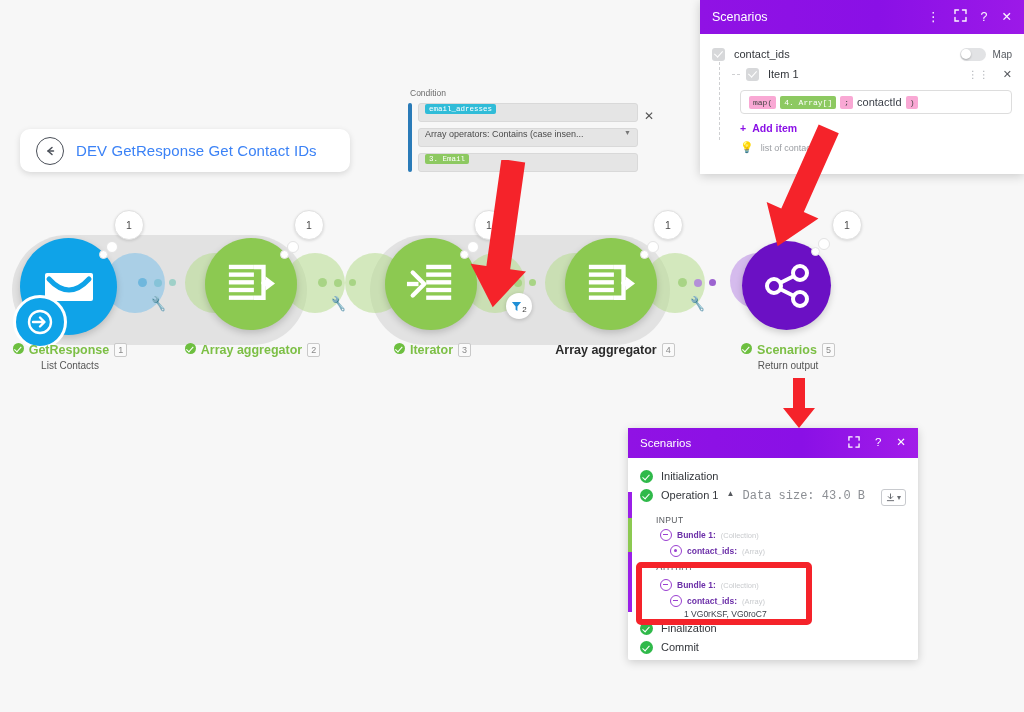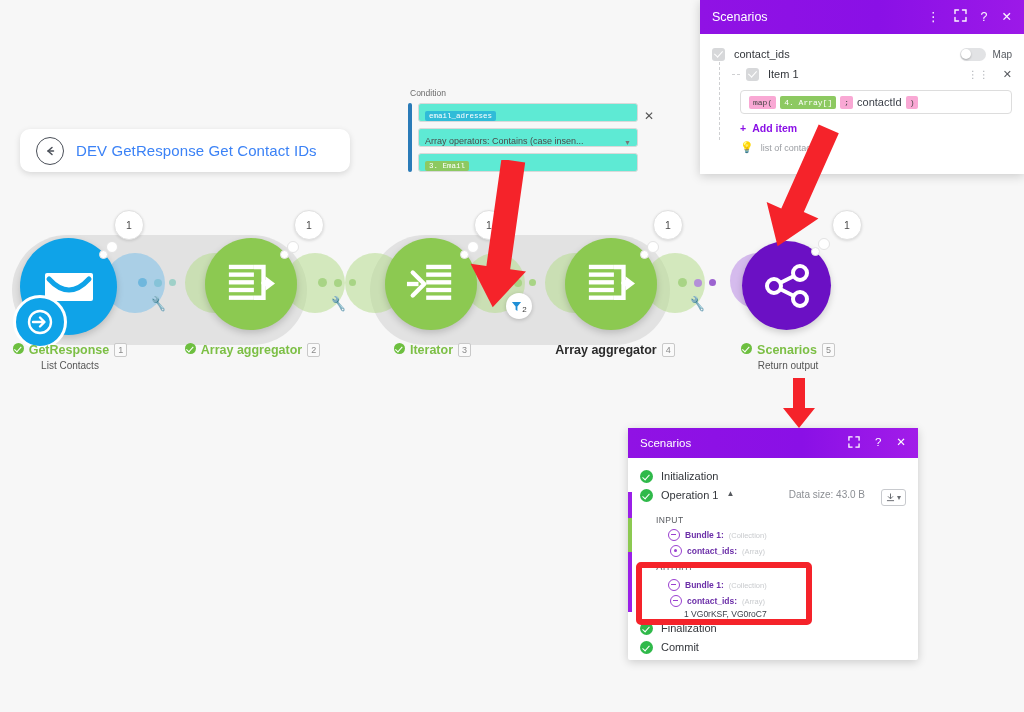--- a/index.html
+++ b/index.html
@@ -58,22 +58,22 @@
   .nnum{font-size:9px;color:#8a8a8a;border:1px solid #c9c9c9;border-radius:2px;
     padding:0 3px;line-height:12px;background:#fafafa;}
   .nsub{font-size:10px;color:#555;margin-top:3px;}
 
   
   .cond{position:absolute;left:408px;top:88px;width:230px;}
   .cond-title{font-size:8.5px;color:#6b6b6b;margin-bottom:5px;padding-left:2px;}
   .cond-body{display:flex;gap:6px;}
   .cond-bar{width:4px;background:#2a7bb8;border-radius:2px;flex:0 0 auto;}
   .cond-fields{flex:1;display:flex;flex-direction:column;gap:6px;}
-  .fld{background:#5eead4;border:1px solid #d9d9d9;border-radius:3px;height:17px;
-    display:flex;align-items:flex-end;padding:0 6px;font-size:9px;color:#4a4a4a;}
+  .fld{background:#e5e5e5;border:1px solid #d9d9d9;border-radius:3px;height:17px;
+    display:flex;align-items:flex-start;padding:0 6px;font-size:9px;color:#4a4a4a;}
   .fld.sel{justify-content:space-between;}
   .tok{font-family:"Liberation Mono",monospace;font-size:7.5px;color:#fff;border-radius:2px;padding:1px 4px;}
   .tok.cyan{background:#30bcd8;}
   .tok.green{background:#8dc961;}
   .cond-x{position:absolute;right:-16px;top:21px;font-size:12px;color:#555;}
   .caret{font-size:7px;color:#777;}
 
   
   .panel{position:absolute;background:#fff;box-shadow:0 2px 10px rgba(0,0,0,.18);}
   .ptop{left:700px;top:0;width:324px;height:174px;}
@@ -109,25 +109,25 @@
     display:flex;align-items:center;padding:0 12px;color:#fff;}
   .phead2 .ptitle{font-size:11.5px;flex:1;}
   .phead2 .ico{margin-left:15px;font-size:11.5px;line-height:1;}
   .dlgbody{position:relative;padding:9px 0 0 0;font-size:11px;color:#33363b;height:200px;box-sizing:border-box;}
   .accent{position:absolute;left:0;top:34px;width:4px;height:120px;background:#9a1fe8;}
   .accent2{position:absolute;left:0;top:60px;width:4px;height:34px;background:#8cc951;}
   .dlgrow{display:flex;align-items:flex-start;gap:8px;padding:3px 12px;}
   .gchk{width:13px;height:13px;border-radius:50%;background:#2fb94a;position:relative;flex:0 0 auto;}
   .gchk:after{content:"";position:absolute;left:4px;top:3px;width:3px;height:6px;
     border:solid #fff;border-width:0 1.7px 1.7px 0;transform:rotate(42deg);}
-  .dsz{font-size:10px;color:#8b8e93;margin-left:auto;}
+  .dsz{font-size:12px;color:#8b8e93;margin-left:auto;font-family:Liberation Mono, monospace;}
   .dlbtn{margin-left:8px;border:1px solid #c8cace;border-radius:3px;height:15px;
     display:flex;align-items:center;gap:2px;padding:0 4px;font-size:8px;color:#6a6d72;}
   .sect{font-size:8.5px;color:#55585d;padding:6px 12px 2px 28px;letter-spacing:.4px;}
-  .bundle{display:flex;align-items:center;gap:5px;padding:2px 12px 2px 40px;}
+  .bundle{display:flex;align-items:center;gap:5px;padding:2px 12px 2px 32px;}
   .ring{width:10px;height:10px;border-radius:50%;border:1.2px solid #9a3fd0;position:relative;flex:0 0 auto;}
   .ring:after{content:"";position:absolute;left:2px;top:4px;width:5px;border-top:1.2px solid #9a3fd0;}
   .ring.dot:after{left:3px;top:3px;width:3px;height:3px;border:none;border-radius:50%;background:#9a3fd0;}
   .bname{font-size:8.5px;font-weight:bold;color:#6b2ea8;}
   .btype{font-size:7.5px;color:#c9cbce;}
   .indent2{padding-left:42px;}
   .valrow{font-size:8.5px;color:#3c4049;padding-left:56px;}
   .redbox{position:absolute;left:636px;top:562px;width:176px;height:63px;
     border:6px solid #f5232a;border-radius:5px;background:transparent;box-sizing:border-box;}
   .whitefill{position:absolute;left:644px;top:570px;width:160px;height:47px;background:#fff;}

